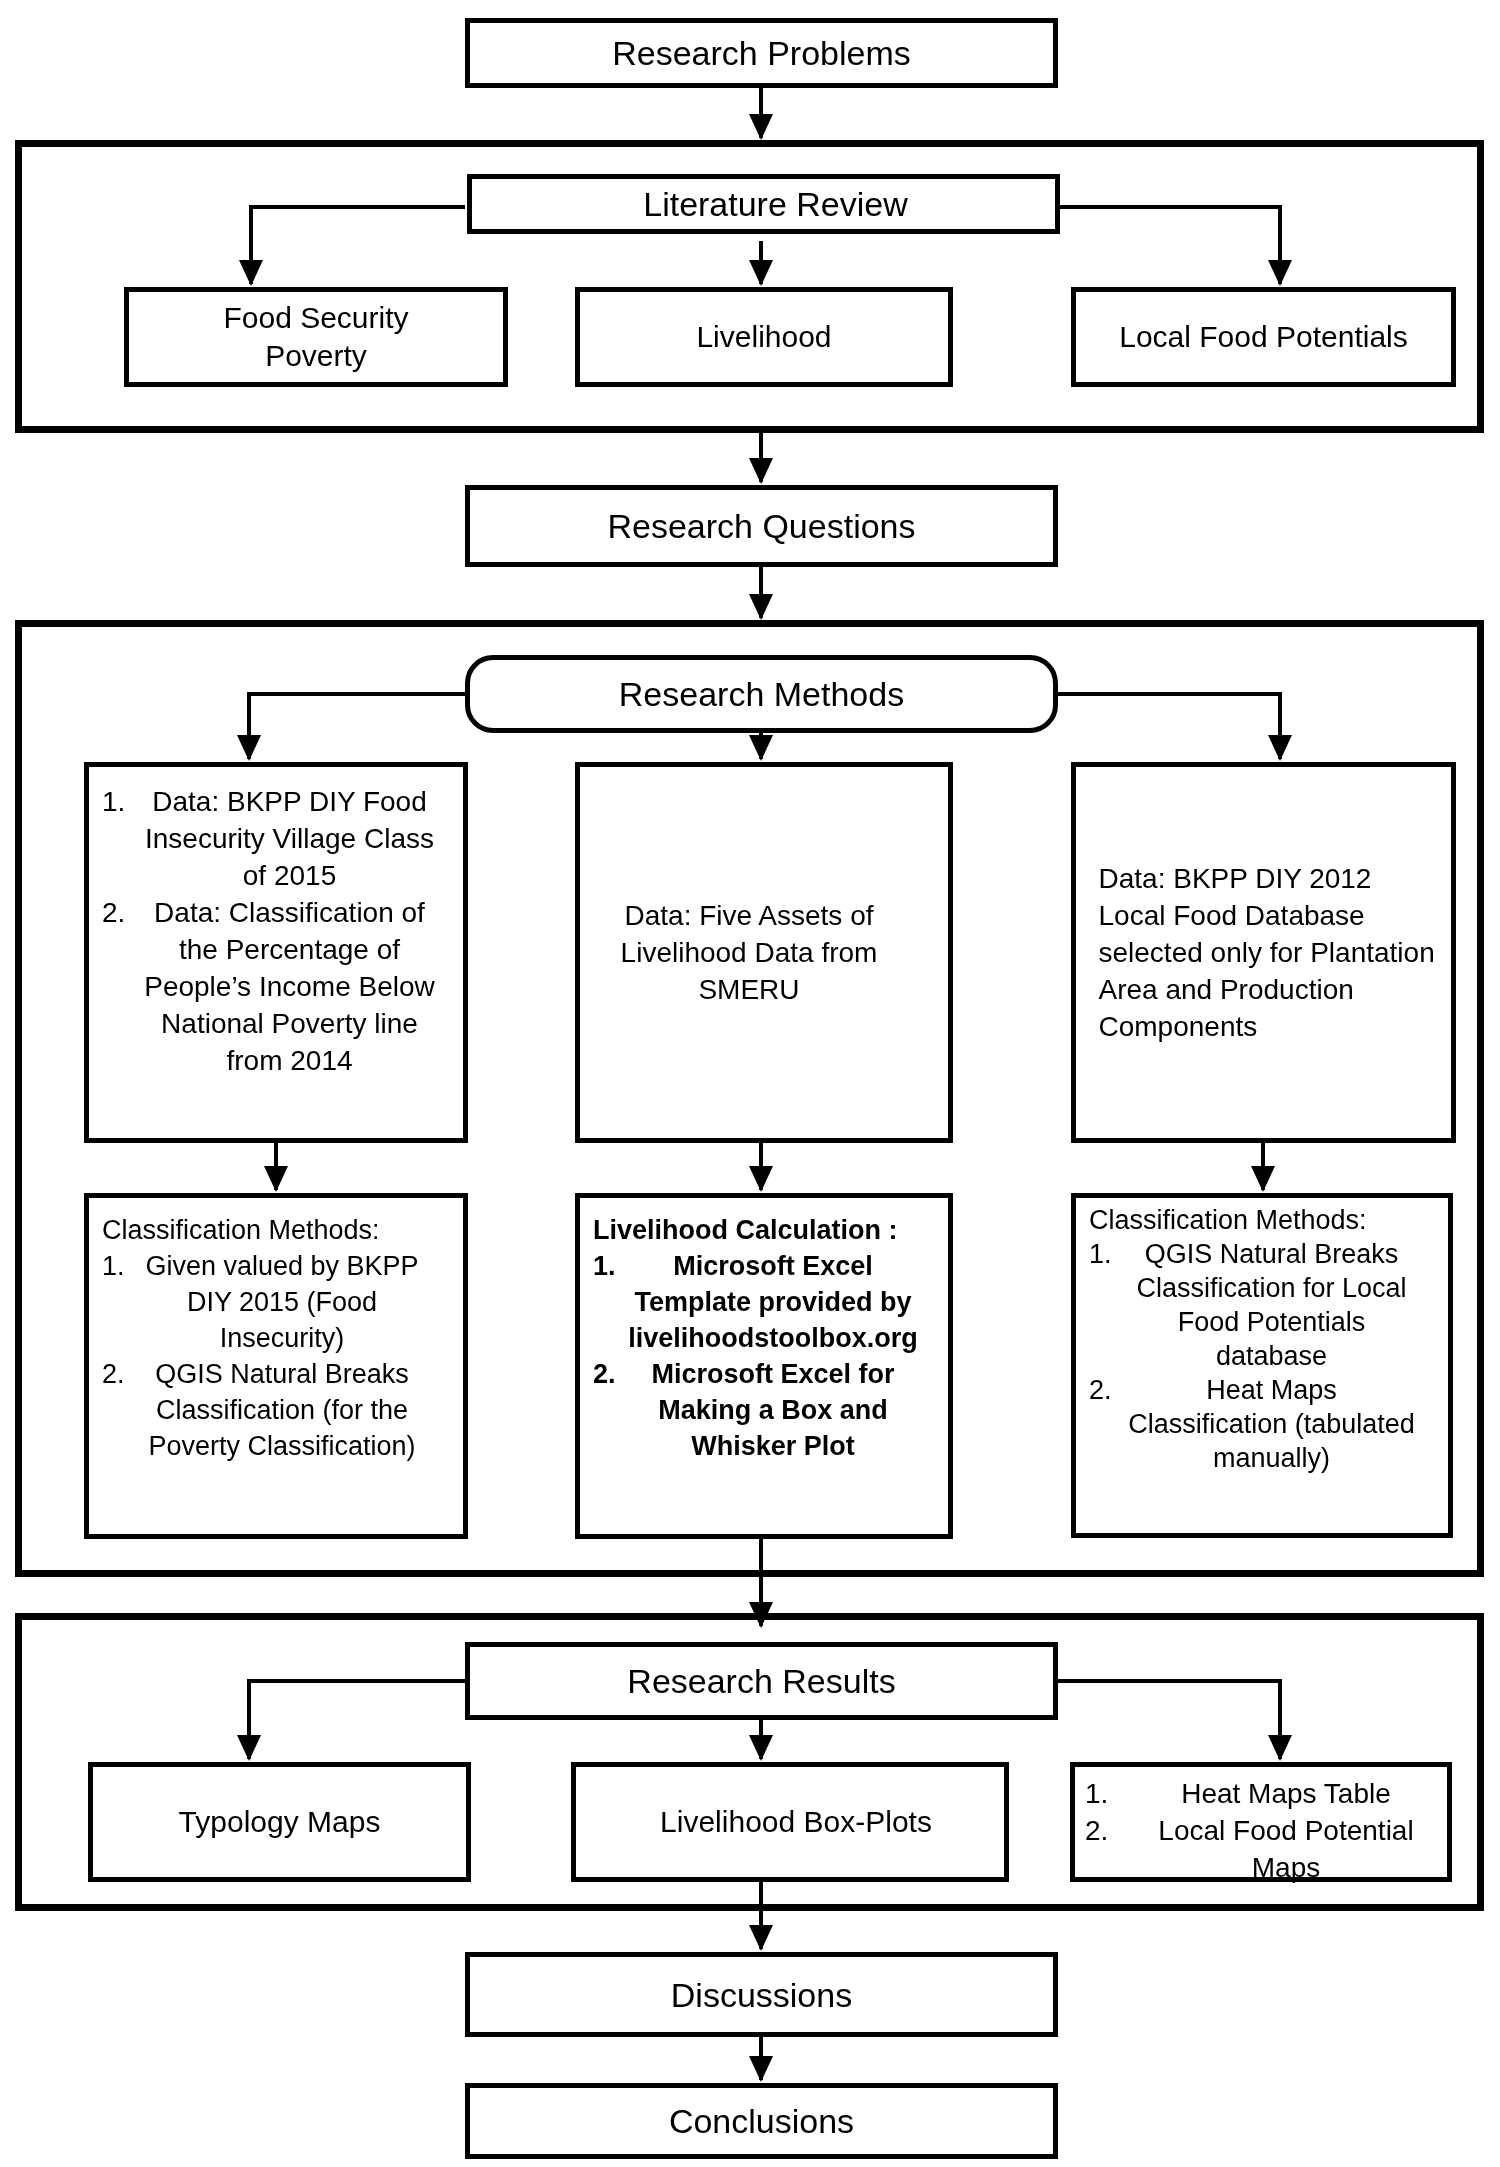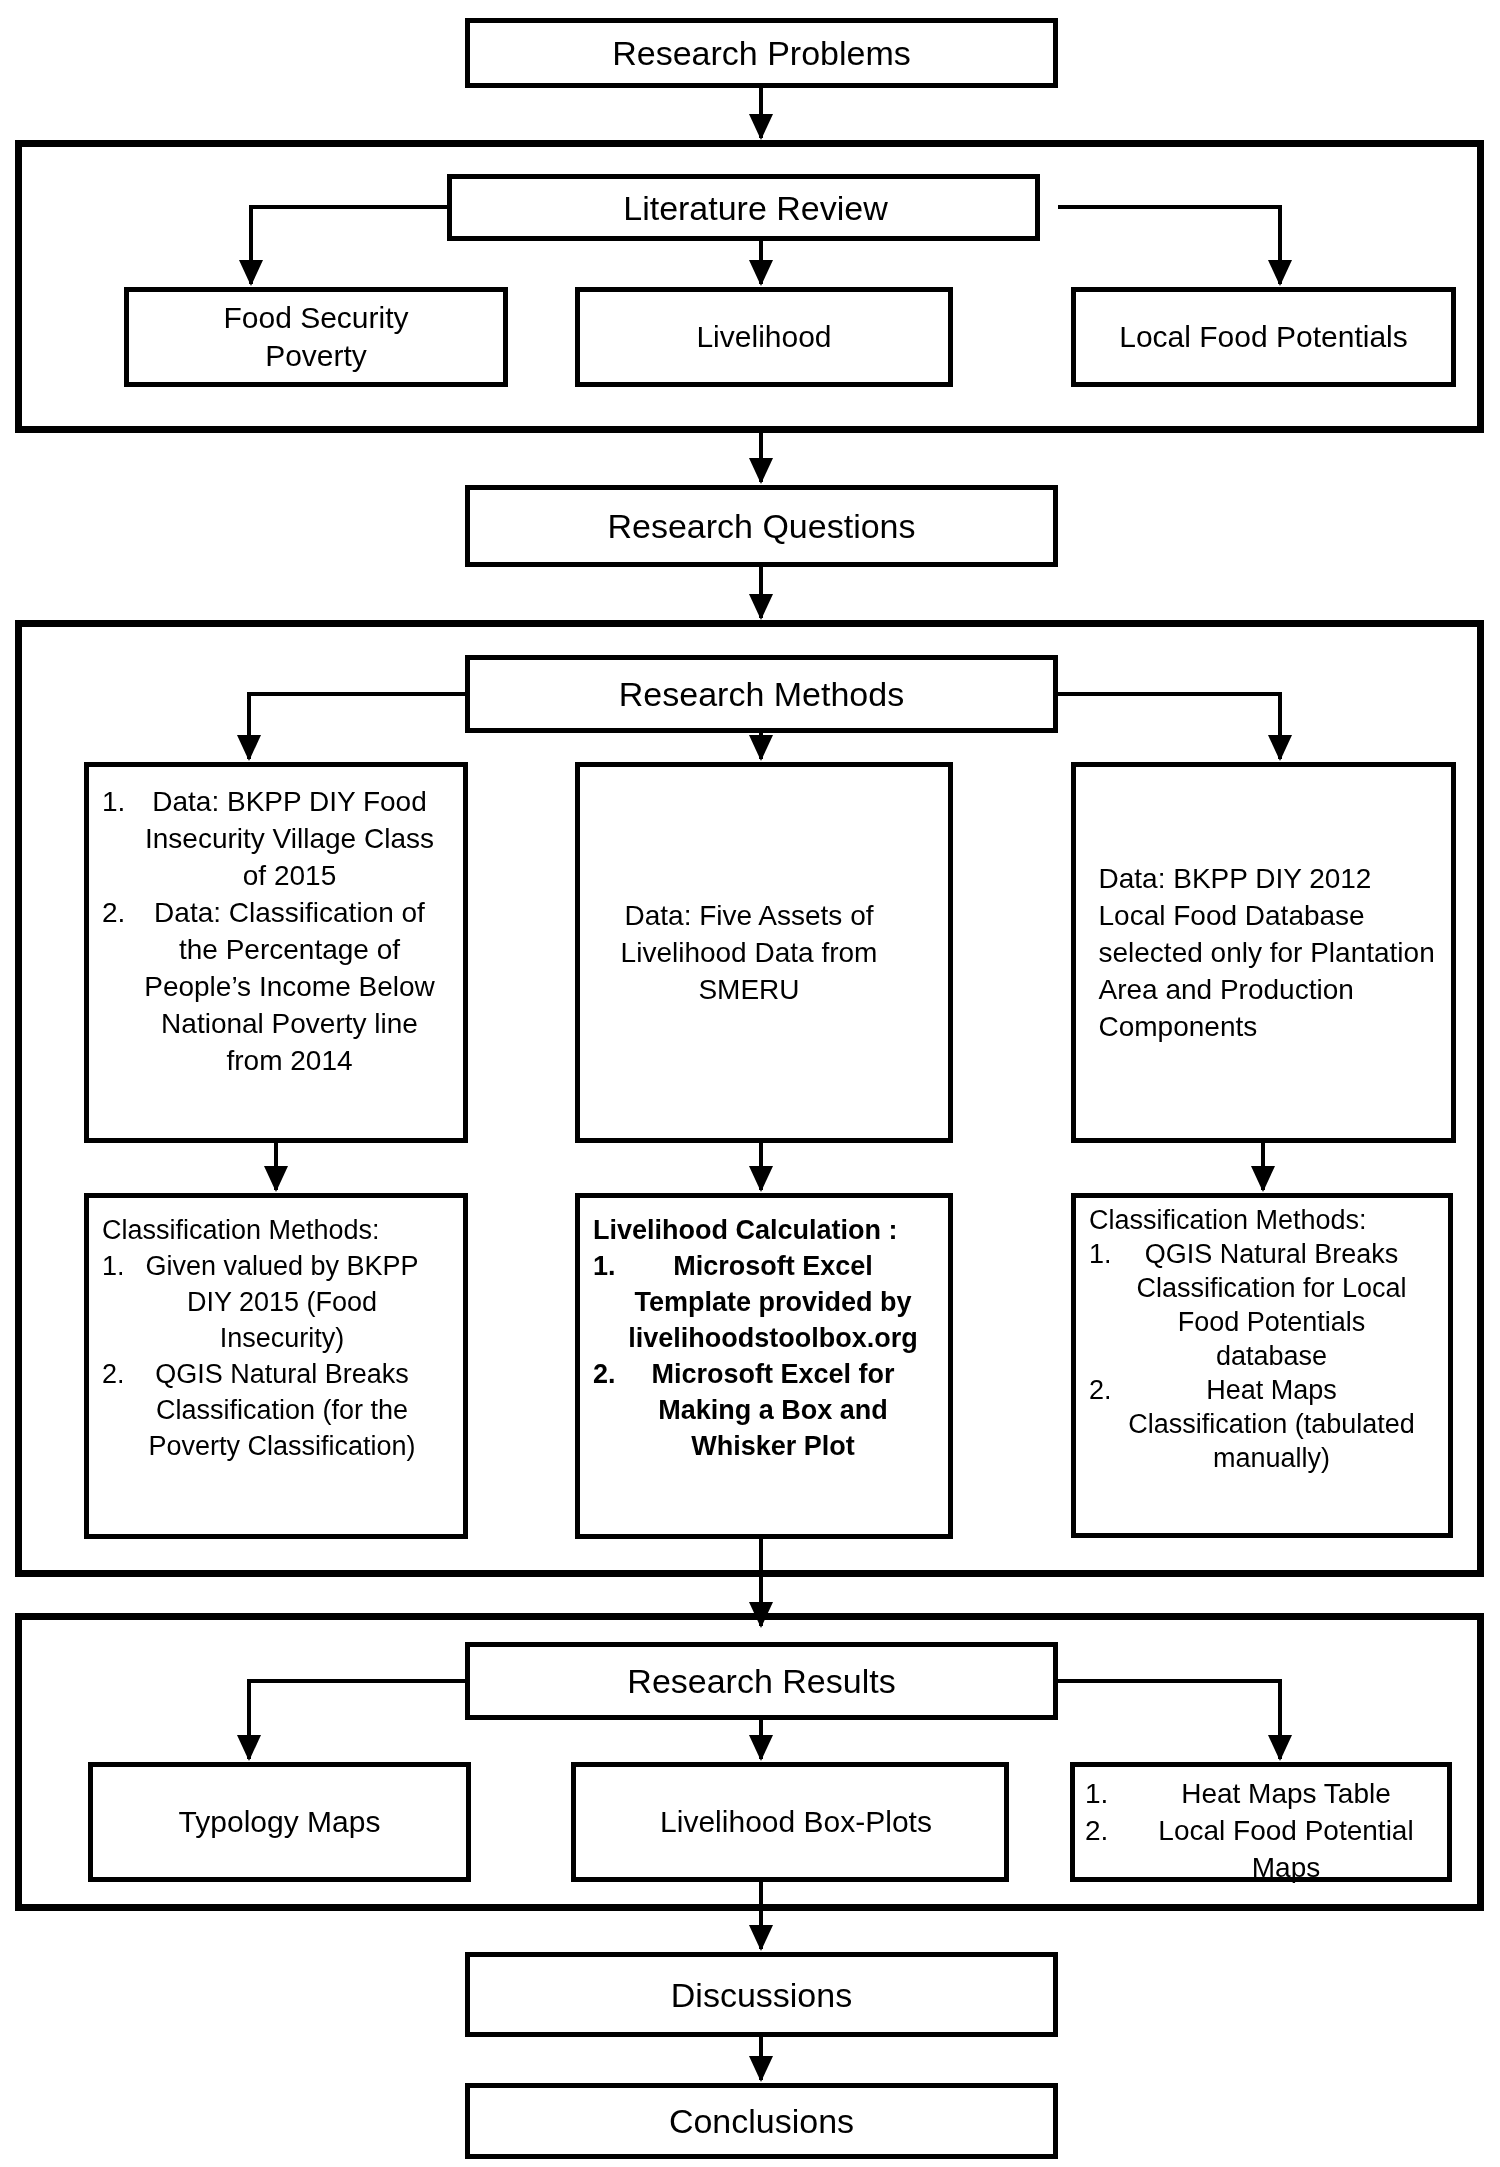--- a/index.html
+++ b/index.html
@@ -82,21 +82,21 @@
       <path d="M761 2037 V2080" marker-end="url(#ah)"></path>
     </g>
   </svg>
 
   <div class="box center title" style="left:465px;top:18px;width:593px;height:70px;">
     <span>Research Problems</span>
   </div>
 
   <div class="container" style="left:15px;top:140px;width:1469px;height:293px;"></div>
 
-  <div class="box center title" style="left:447px;top:174px;width:593px;height:67px;padding-left:24px;">
+  <div class="box center title" style="left:467px;top:174px;width:593px;height:60px;padding-left:24px;">
     <span>Literature Review</span>
   </div>
 
   <div class="box center label" style="left:84px;top:287px;width:384px;height:100px;margin-left:40px;">
     <span class="labelnarrow">Food Security Poverty</span>
   </div>
 
   <div class="box center label" style="left:575px;top:287px;width:378px;height:100px;">
     <span>Livelihood</span>
   </div>
@@ -104,21 +104,21 @@
   <div class="box center label" style="left:1071px;top:287px;width:385px;height:100px;">
     <span>Local Food Potentials</span>
   </div>
 
   <div class="box center title" style="left:465px;top:485px;width:593px;height:82px;">
     <span>Research Questions</span>
   </div>
 
   <div class="container" style="left:15px;top:620px;width:1469px;height:957px;"></div>
 
-  <div class="box center title" style="left:465px;top:655px;width:593px;height:78px;">
+  <div class="box center title" style="left:465px;top:655px;width:593px;height:78px;border-radius:28px;">
     <span>Research Methods</span>
   </div>
 
   <div id="d1" class="box textbox" style="left:84px;top:762px;width:384px;height:381px;">
     <div>
         <div class="li">
           <span class="num">1.</span>
           <span class="txt">Data: BKPP DIY Food Insecurity Village Class of 2015</span>
         </div>
         <div class="li">

